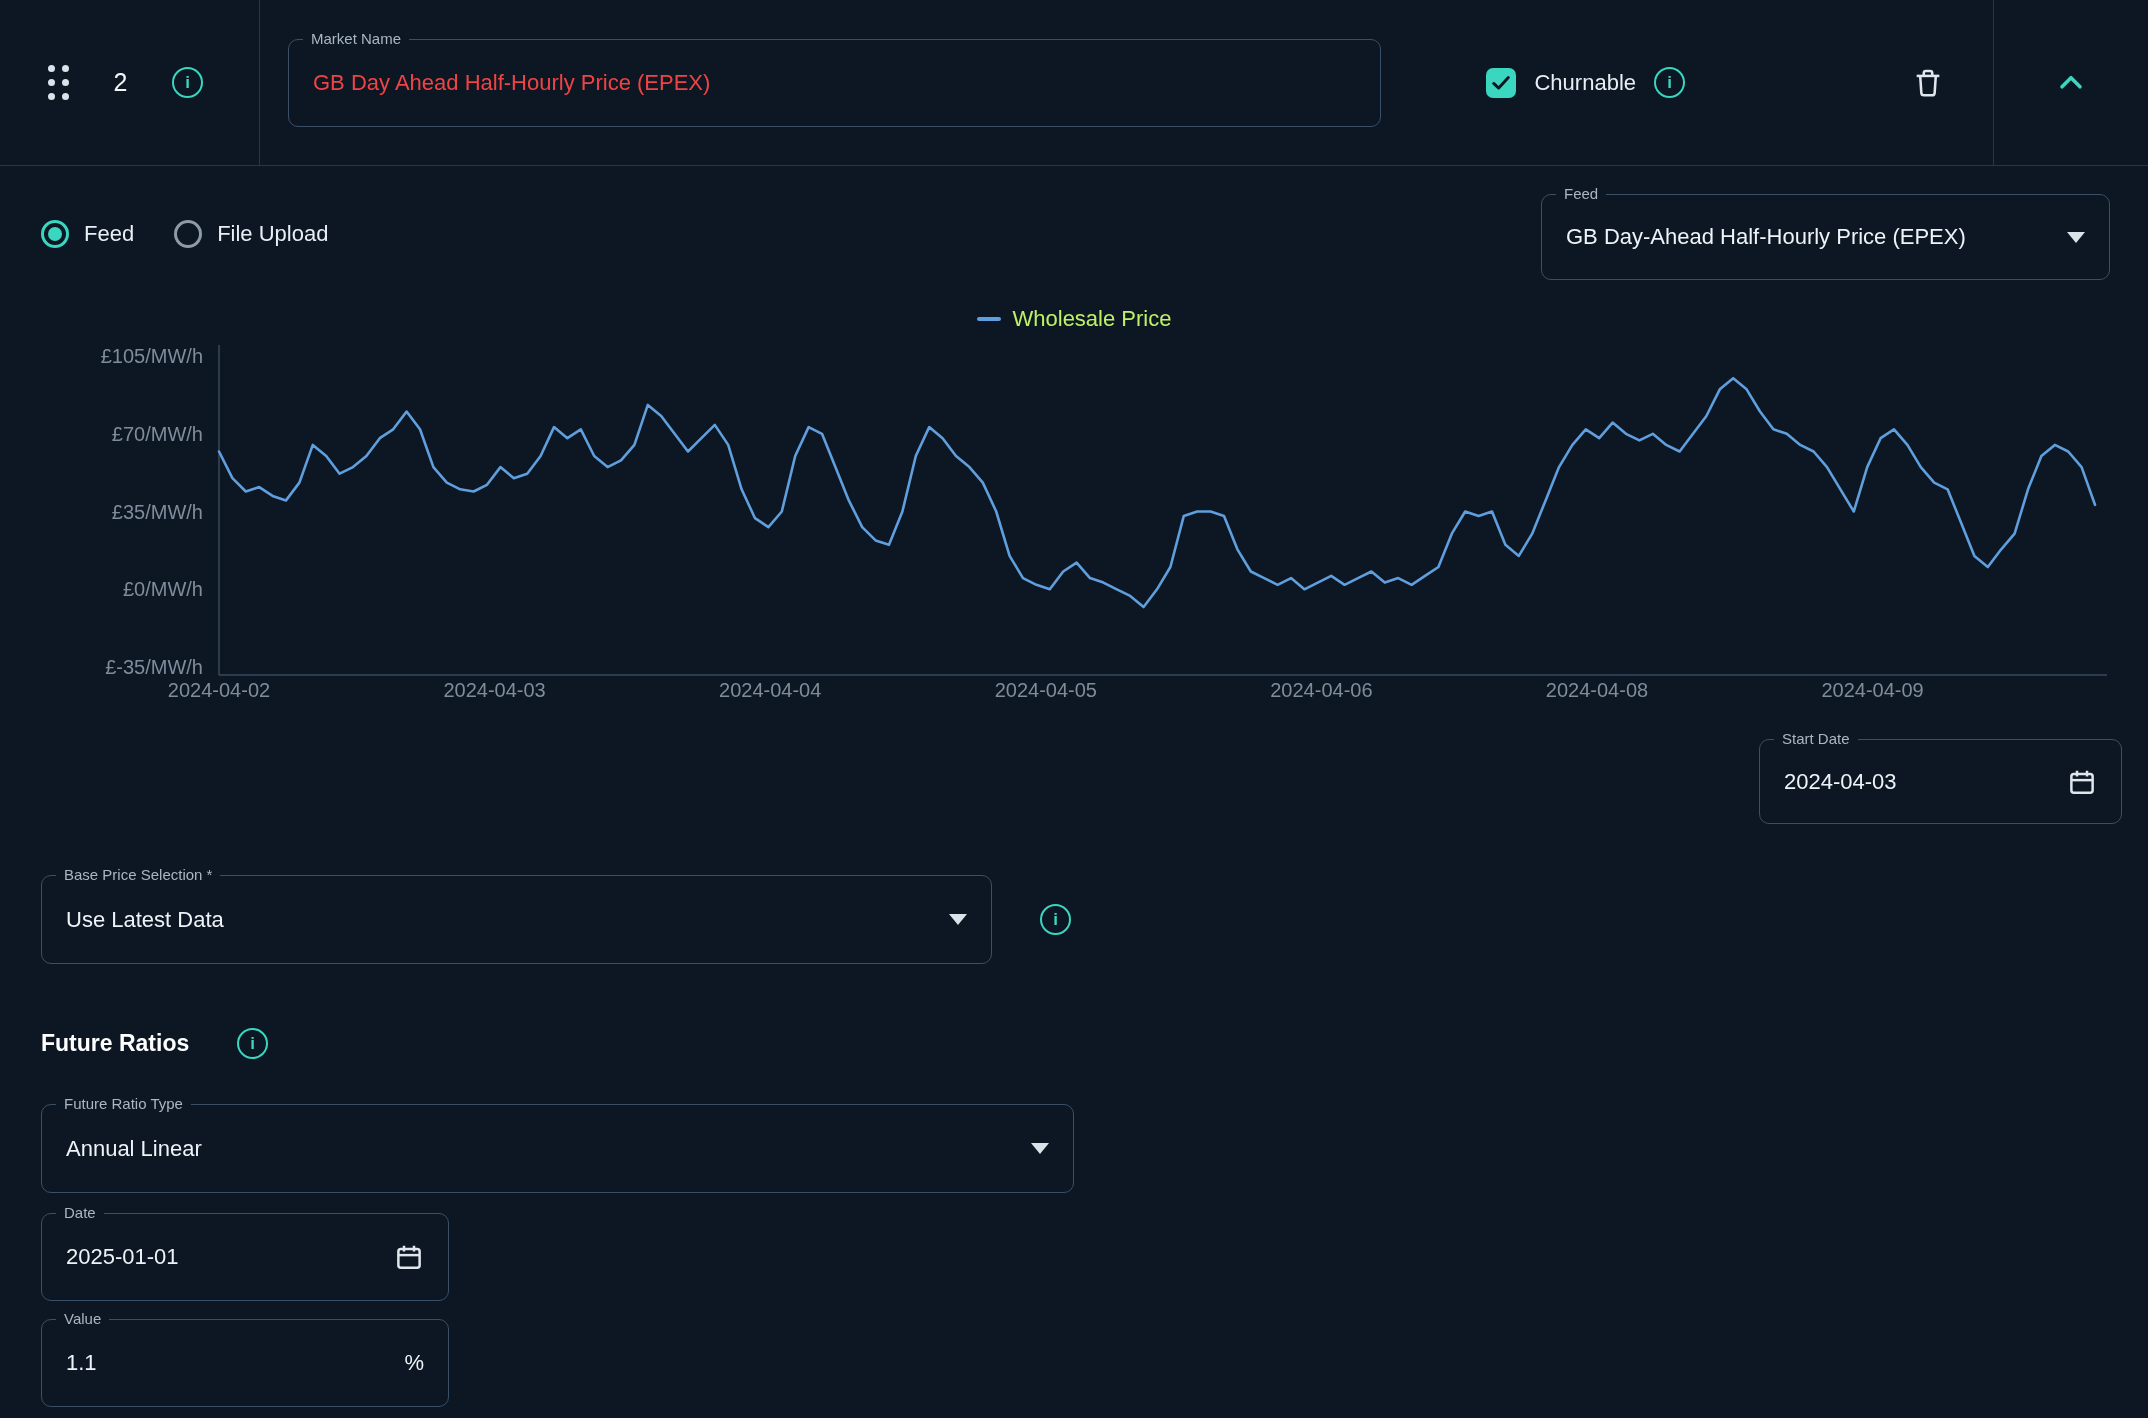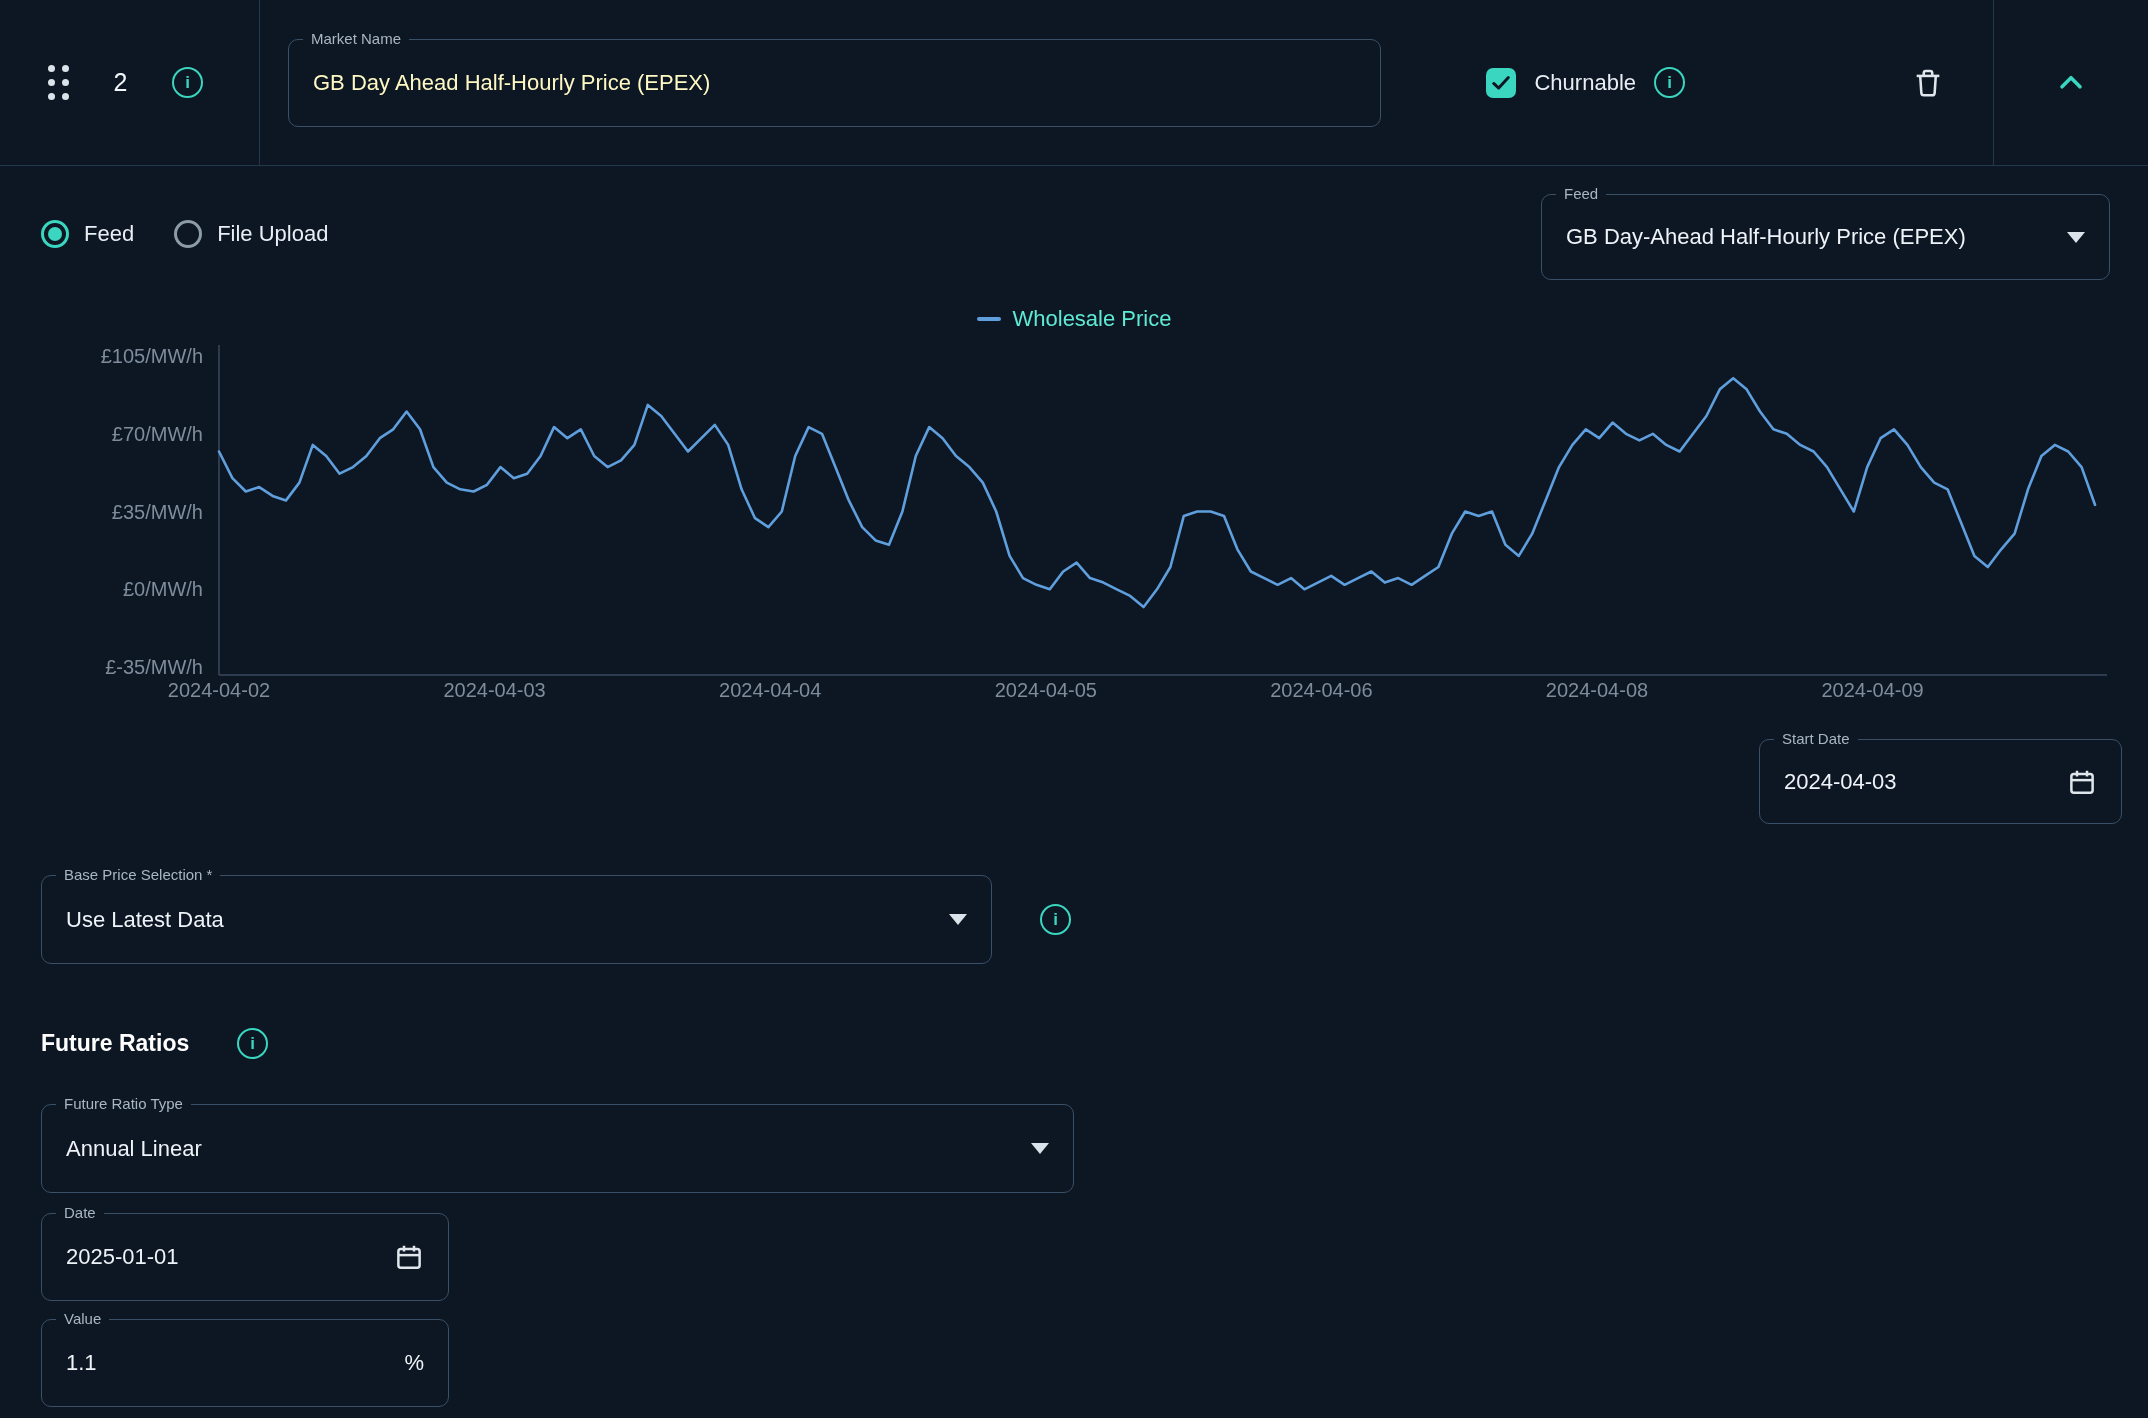--- a/index.html
+++ b/index.html
@@ -43,21 +43,21 @@
     position:relative; border:1px solid #3a5066; border-radius:10px;
     display:flex; align-items:center; padding:0 24px; background:transparent;
   }
   .field > label {
     position:absolute; top:-10px; left:14px;
     font-size:15px; color:#a9b6c3; background:#0d1623; padding:0 8px; white-space:nowrap;
   }
   .field .value { font-size:22px; color:#eef3f8; white-space:nowrap; overflow:hidden; }
   .field input {
     background:transparent; border:none; outline:none; width:100%;
-    color:#fef9c3; font-size:22px; font-family:inherit;
+    color:#ef4444; font-size:22px; font-family:inherit;
   }
   .caret {
     margin-left:auto; width:0; height:0;
     border-left:9px solid transparent; border-right:9px solid transparent;
     border-top:11px solid #dbe3ea; flex:none;
   }
   .cal { margin-left:auto; display:flex; flex:none; }
   .market-name-field { width:1093px; height:88px; }
 
   
@@ -65,21 +65,21 @@
   .radios { display:flex; align-items:center; gap:40px; margin-top:26px; }
   .radio-opt { display:flex; align-items:center; gap:15px; font-size:22px; cursor:pointer; }
   .radio { width:28px; height:28px; border-radius:50%; border:3px solid #8d9aa7; position:relative; flex:none; }
   .radio.selected { border-color:#3ad6bf; }
   .radio.selected::after { content:""; position:absolute; inset:4px; border-radius:50%; background:#3ad6bf; }
   .feed-select { width:569px; height:86px; cursor:pointer; }
 
   
   .legend { display:flex; align-items:center; justify-content:center; gap:12px; margin-top:24px; height:30px; }
   .legend-dash { width:24px; height:4px; border-radius:2px; background:#5f9fdd; }
-  .legend-label { color:#5eead4; font-size:22px; }
+  .legend-label { color:#bef264; font-size:22px; }
   #price-chart { display:block; margin-top:4px; }
   #price-chart text { fill:#7e8c9c; font-size:20px; font-family:"Liberation Sans","DejaVu Sans",sans-serif; }
 
   .start-date-row { display:flex; justify-content:flex-end; margin:23px 26px 0 0; }
   .start-date-field { width:363px; height:85px; cursor:pointer; }
 
   .base-price-row { display:flex; align-items:center; gap:48px; margin:51px 0 0 41px; }
   .base-price-select { width:951px; height:89px; cursor:pointer; }
 
   

